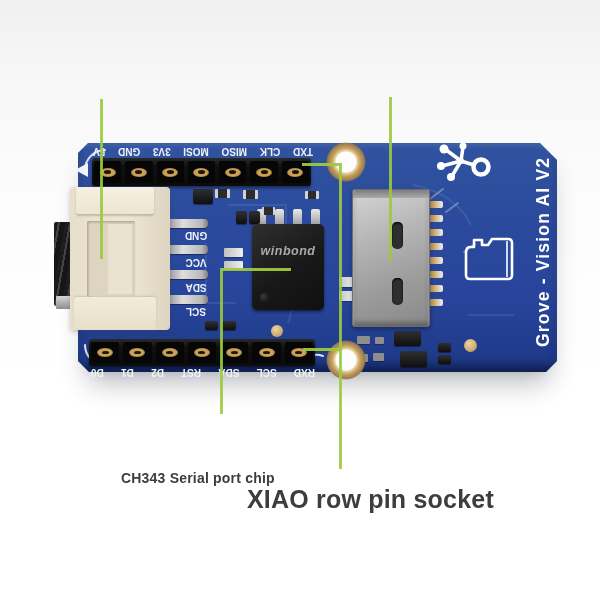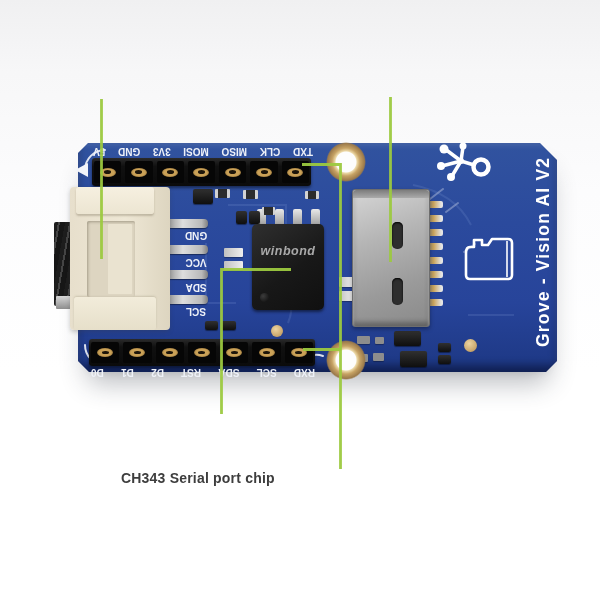--- a/index.html
+++ b/index.html
@@ -102,20 +102,21 @@
   .brand-text{position:absolute;left:528px;top:146px;width:30px;height:212px;z-index:2;
     writing-mode:vertical-rl;transform:rotate(180deg);display:flex;align-items:center;justify-content:center;
     color:#fff;font-weight:bold;font-size:17.5px;letter-spacing:1.2px;white-space:nowrap;}
 </style>
 </head>
 <body>
 
 <div class="stage">
 
   <div class="callout-label lbl-ch343">CH343 Serial port chip</div>
+  <div class="callout-label lbl-xiao">XIAO row pin socket</div>
 
   <div class="board-shadow"></div>
   <div class="board">
     <svg class="traces" width="479" height="229" viewBox="0 0 479 229">
       <g fill="none" stroke="#ffffff" stroke-width="2" opacity=".85" stroke-linecap="round">
         <path d="M 7 27 A 20 20 0 0 1 27 7"></path>
         <path d="M 7 202 A 20 20 0 0 0 27 222"></path>
         <path d="M 224 219 Q 233 209 245 213"></path>
       </g>
       <g fill="none" stroke="#ffffff" stroke-width="2" opacity=".3" stroke-linecap="round">

